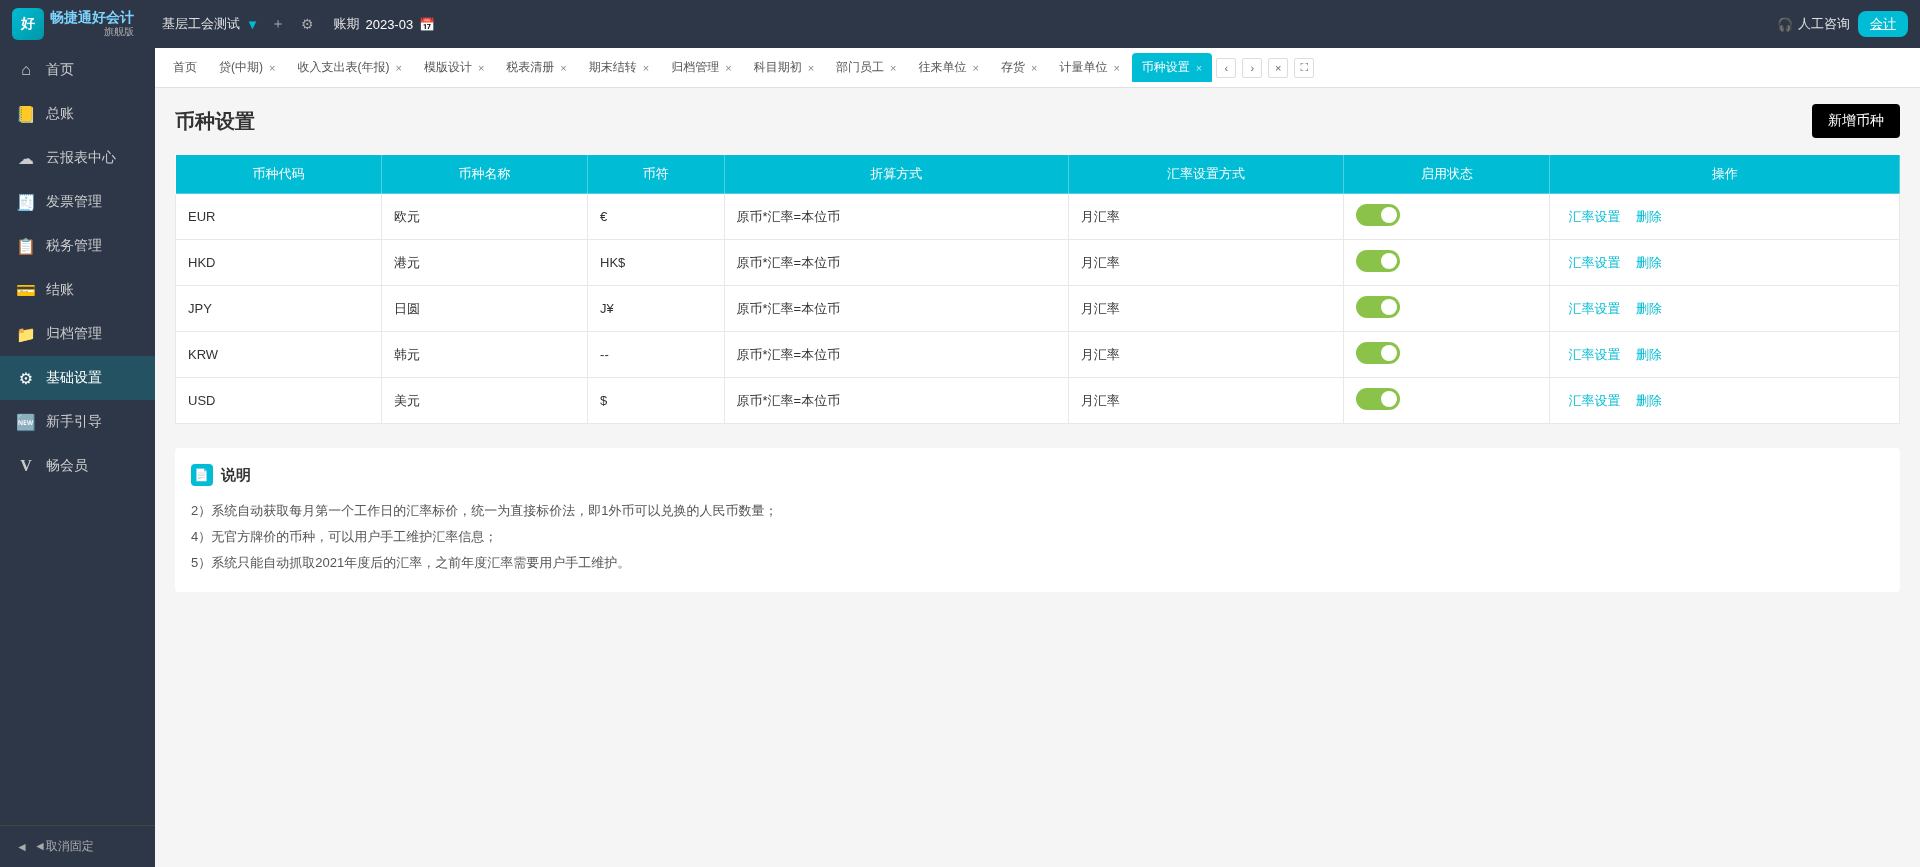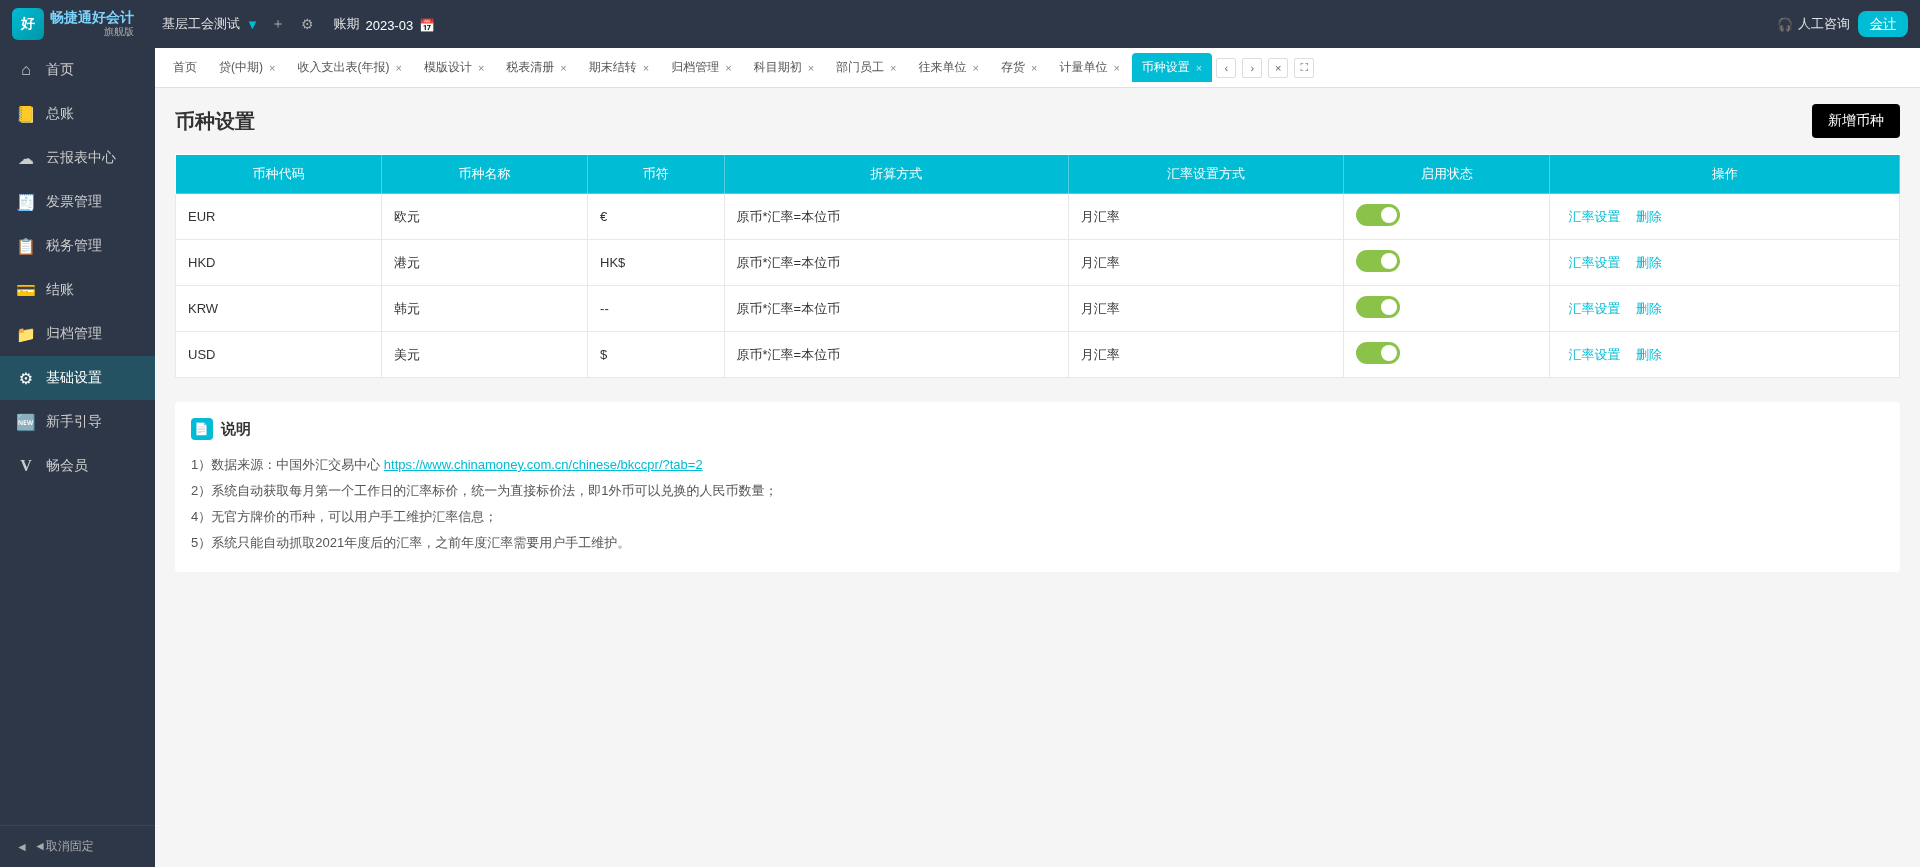--- a/index.html
+++ b/index.html
@@ -80,21 +80,21 @@
         <div class="logo-text">畅捷通好会计</div>
         <div class="logo-sub">旗舰版</div>
       </div>
     </div>
     <div class="company-selector">
       <span>基层工会测试</span>
       <span class="arrow">▼</span>
     </div>
     <span class="icon-btn">＋</span>
     <span class="icon-btn">⚙</span>
-    <div style="display:flex;align-items:flex-end;gap:6px;margin-left:8px;">
+    <div style="display:flex;align-items:center;gap:6px;margin-left:8px;">
       <span class="period-label">账期</span>
       <span class="period-value">2023-03</span>
       <span class="calendar-icon">📅</span>
     </div>
     <div class="top-bar-actions">
       <div class="support-btn">
         <span>🎧</span>
         <span>人工咨询</span>
       </div>
       <button class="account-btn">会计</button>
@@ -252,20 +252,34 @@
       <td>月汇率</td>
       <td>
         <div class="toggle"></div>
       </td>
       <td>
         <a class="action-link">汇率设置</a>
         <a class="action-link">删除</a>
       </td>
     </tr>
               <tr>
+      <td>JPY</td>
+      <td>日圆</td>
+      <td>J¥</td>
+      <td>原币*汇率=本位币</td>
+      <td>月汇率</td>
+      <td>
+        <div class="toggle"></div>
+      </td>
+      <td>
+        <a class="action-link">汇率设置</a>
+        <a class="action-link">删除</a>
+      </td>
+    </tr>
+              <tr>
       <td>KRW</td>
       <td>韩元</td>
       <td>--</td>
       <td>原币*汇率=本位币</td>
       <td>月汇率</td>
       <td>
         <div class="toggle"></div>
       </td>
       <td>
         <a class="action-link">汇率设置</a>
@@ -289,21 +303,20 @@
             </tbody>
         </table>
 
         <div class="notes-section">
           <div class="notes-title">
             <div class="notes-icon">📄</div>
             <span>说明</span>
           </div>
           <ul class="notes-list" id="notes-list">
 
-          <li>1）数据来源：中国外汇交易中心 <a class="notes-link">https://www.chinamoney.com.cn/chinese/bkccpr/?tab=2</a></li>
               <li>2）系统自动获取每月第一个工作日的汇率标价，统一为直接标价法，即1外币可以兑换的人民币数量；</li>
               <li>4）无官方牌价的币种，可以用户手工维护汇率信息；</li>
               <li>5）系统只能自动抓取2021年度后的汇率，之前年度汇率需要用户手工维护。</li>
             </ul>
         </div>
       </div>
     </div>
   </div>
 </div>
 

